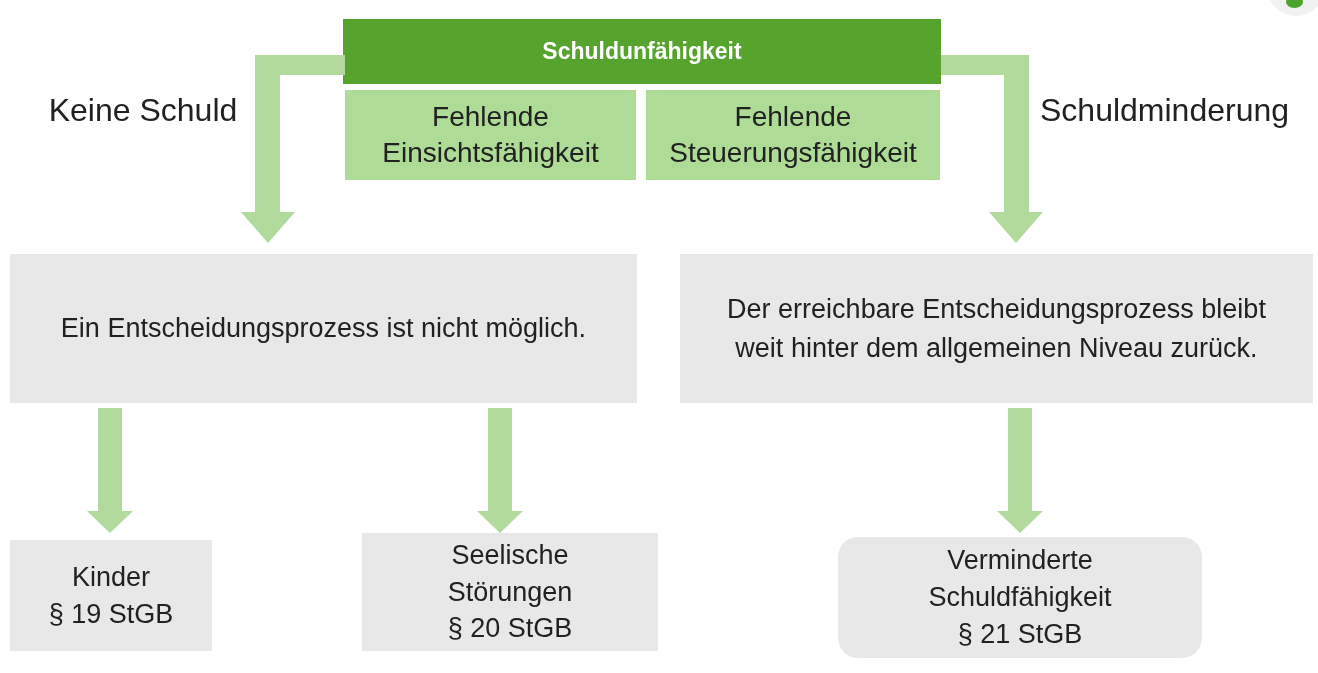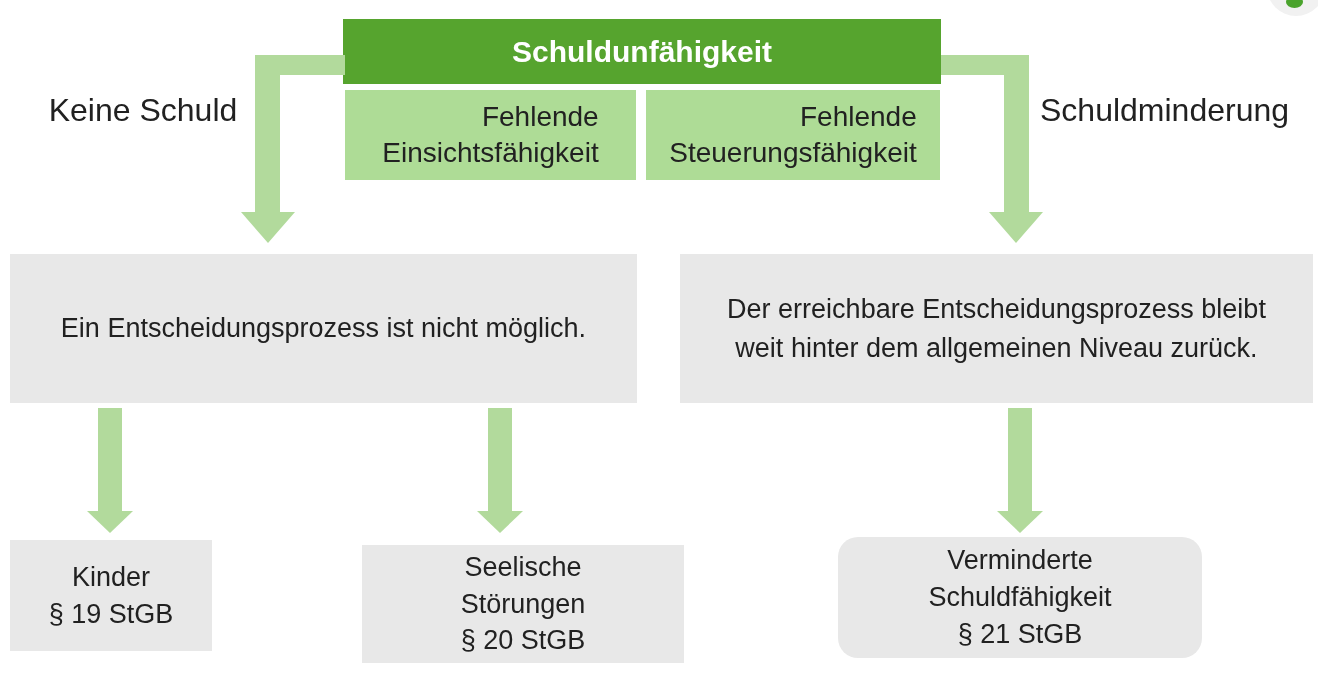--- a/index.html
+++ b/index.html
@@ -18,27 +18,26 @@
     align-items: center;
     justify-content: center;
     text-align: center;
     white-space: pre-line;
     box-sizing: border-box;
   }
   .root-box {
     background: var(--dark_green, #56a42e);
     color: var(--header_text, #ffffff);
     font-weight: bold;
-    font-size: 30px;
+    font-size: 23px;
   }
   .sub-box {
     background: var(--light_green, #aedc96);
     font-size: 28px;
     line-height: 1.3;
-    text-align: right;
   }
   .gray-box {
     background: var(--box_gray, #e8e8e8);
     font-size: 27px;
     line-height: 1.42;
   }
   .leaf-box {
     background: var(--box_gray, #e8e8e8);
     font-size: 27px;
     line-height: 1.36;
@@ -121,21 +120,21 @@
     <div class="bar" style="left:488px; top:408px; width:24px; height:104px;"></div>
     <div class="tri-sm" style="left:477px; top:511px;"></div>
   </div>
   <div>
     <div class="bar" style="left:1008px; top:408px; width:24px; height:104px;"></div>
     <div class="tri-sm" style="left:997px; top:511px;"></div>
   </div>
 
   <div class="box leaf-box" style="left:10px; top:540px; width:202px; height:111px;">Kinder
 § 19 StGB</div>
-  <div class="box leaf-box" style="left:362px; top:533px; width:322px; height:118px;margin-top:12px;">Seelische
+  <div class="box leaf-box" style="left:362px; top:533px; width:296px; height:118px;">Seelische
 Störungen
 § 20 StGB</div>
   <div class="box leaf-box" style="left:838px; top:537px; width:364px; height:121px;border-radius:20px;">Verminderte
 Schuldfähigkeit
 § 21 StGB</div>
 
   <div class="badge-circle"></div>
   <div class="badge-dot"></div>
 
 </div>

